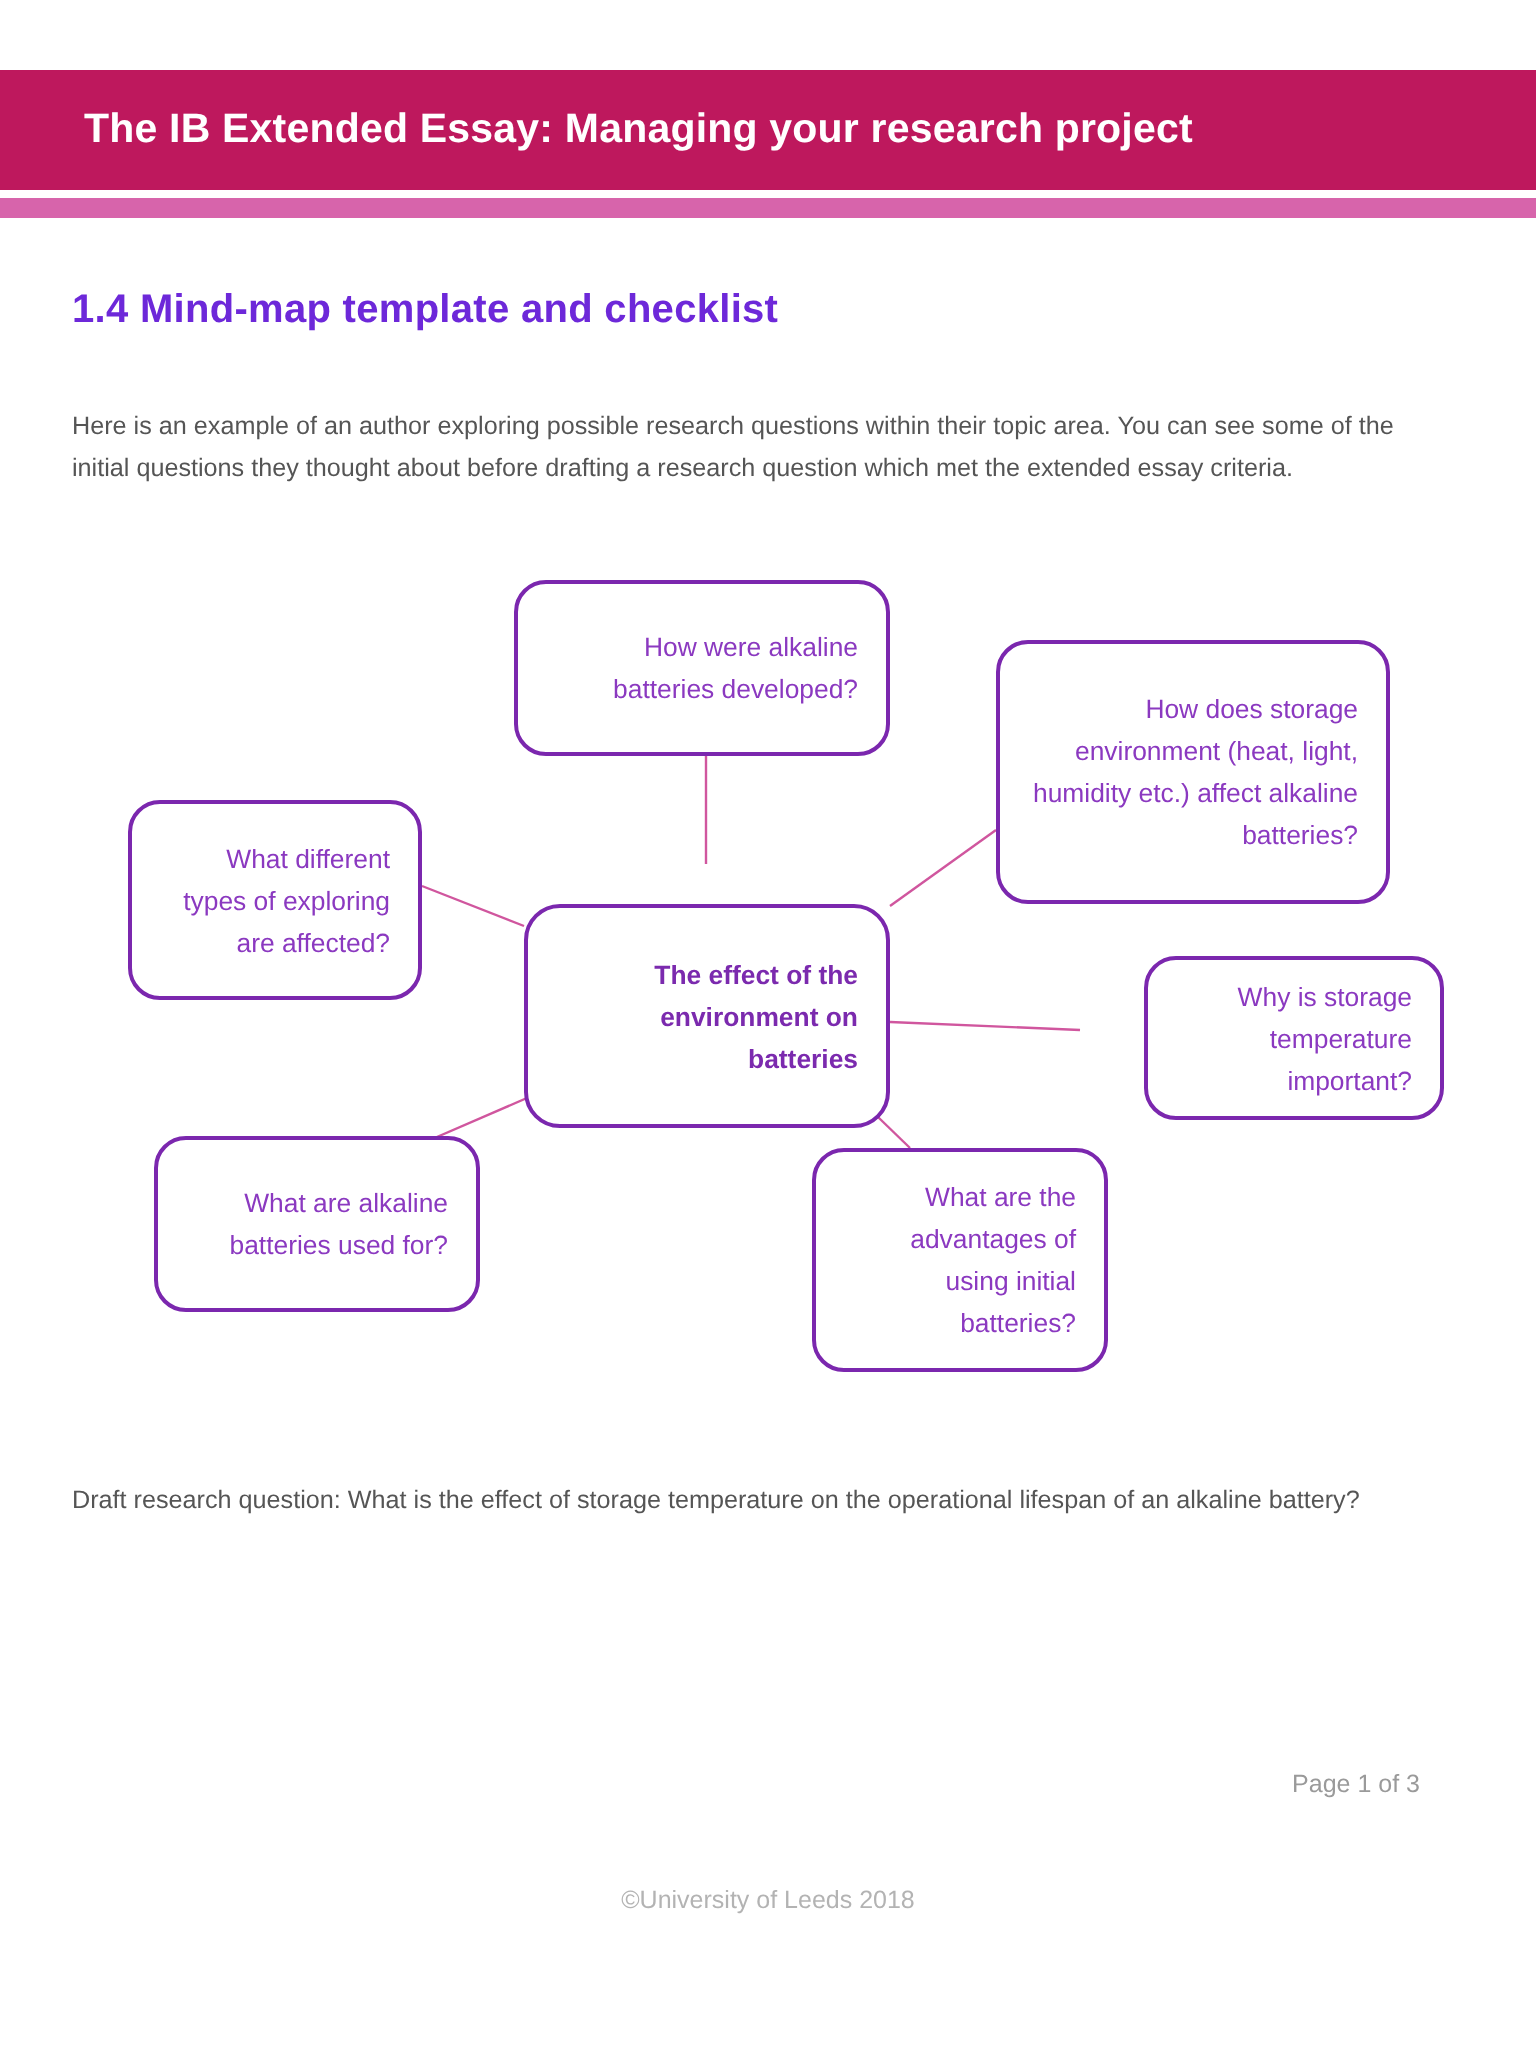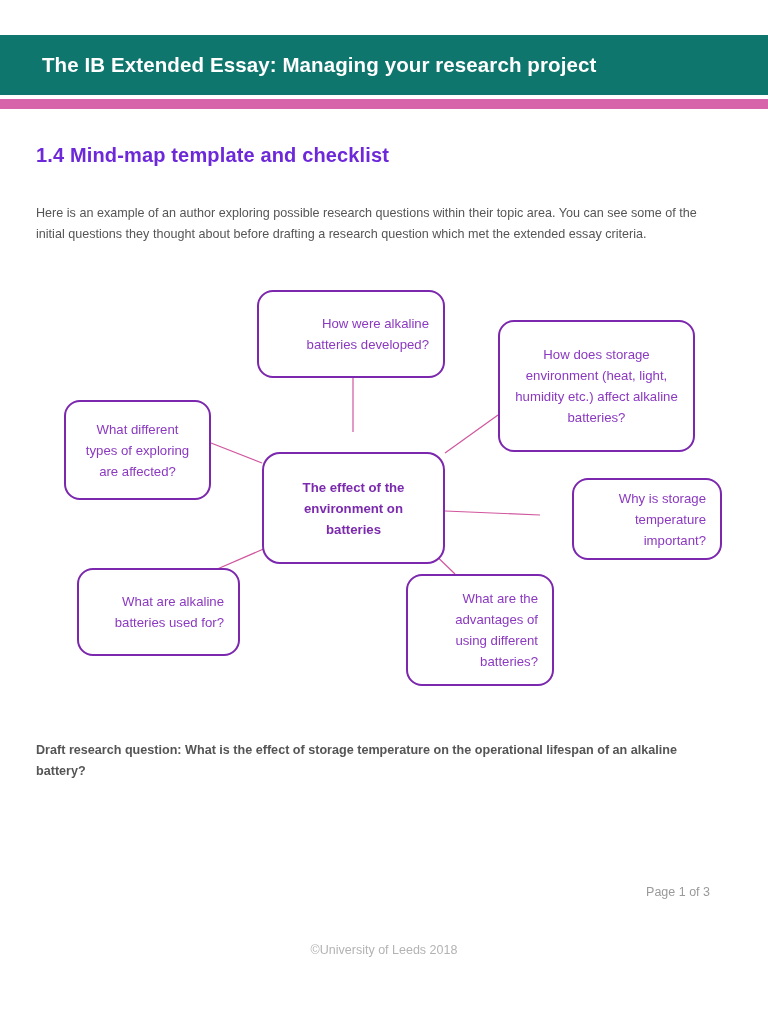--- a/index.html
+++ b/index.html
@@ -16,21 +16,21 @@
     -webkit-font-smoothing: antialiased;
   }
 
   
   #header-band {
     position: absolute;
     left: 0;
     top: 35px;
     width: 768px;
     height: 60px;
-    background: #0f766e;
+    background: #be185d;
     display: flex;
     align-items: center;
   }
   #header-title {
     color: #ffffff;
     font-size: 20.5px;
     font-weight: bold;
     letter-spacing: 0.1px;
     margin-left: 42px;
     white-space: nowrap;
@@ -64,21 +64,20 @@
     color: #555555;
   }
   #draft-question {
     position: absolute;
     left: 36px;
     top: 740px;
     width: 676px;
     font-size: 12.6px;
     line-height: 20.5px;
     color: #555555;
-    font-weight: bold;
   }
   #page-number {
     position: absolute;
     right: 58px;
     top: 885px;
     font-size: 12.5px;
     color: #9a9a9a;
   }
   #copyright {
     position: absolute;
@@ -113,21 +112,21 @@
     background: #ffffff;
     color: #8B39C0;
     font-size: 13.2px;
     line-height: 21px;
     display: flex;
     flex-direction: column;
     justify-content: center;
     padding: 4px 14px;
   }
   .node.align-left   { text-align: right; }
-  .node.align-center { text-align: center; }
+  .node.align-center { text-align: right; }
   .node.central {
     font-weight: bold;
     color: #7B2AAE;
     border-width: 2.6px;
     border-radius: 18px;
     margin-top: 20px;
   }
 </style>
 </head>
 <body>
@@ -159,21 +158,21 @@
       <div class="node align-center" style="left: 64px; top: 125px; width: 147px; height: 100px; border-color: rgb(123, 39, 174); color: rgb(139, 57, 192);">
         <span>What different types of exploring are affected?</span>
       </div>
       <div class="node align-left" style="left: 572px; top: 203px; width: 150px; height: 82px; border-color: rgb(123, 39, 174); color: rgb(139, 57, 192);">
         <span>Why is storage temperature important?</span>
       </div>
       <div class="node align-left" style="left: 77px; top: 293px; width: 163px; height: 88px; border-color: rgb(123, 39, 174); color: rgb(139, 57, 192);">
         <span>What are alkaline batteries used for?</span>
       </div>
       <div class="node align-left" style="left: 406px; top: 299px; width: 148px; height: 112px; border-color: rgb(123, 39, 174); color: rgb(139, 57, 192);">
-        <span>What are the advantages of using different batteries?</span>
+        <span>What are the advantages of using initial batteries?</span>
       </div>
       <div class="node align-center central" style="left: 262px; top: 157px; width: 183px; height: 112px; border-color: rgb(123, 39, 174);">
         <span>The effect of the environment on batteries</span>
       </div>
     </div>
 </div>
 
 <div id="draft-question">Draft research question: What is the effect of storage temperature on the operational lifespan of an alkaline battery?</div>
 <div id="page-number">Page 1 of 3</div>
 <div id="copyright">©University of Leeds 2018</div>

